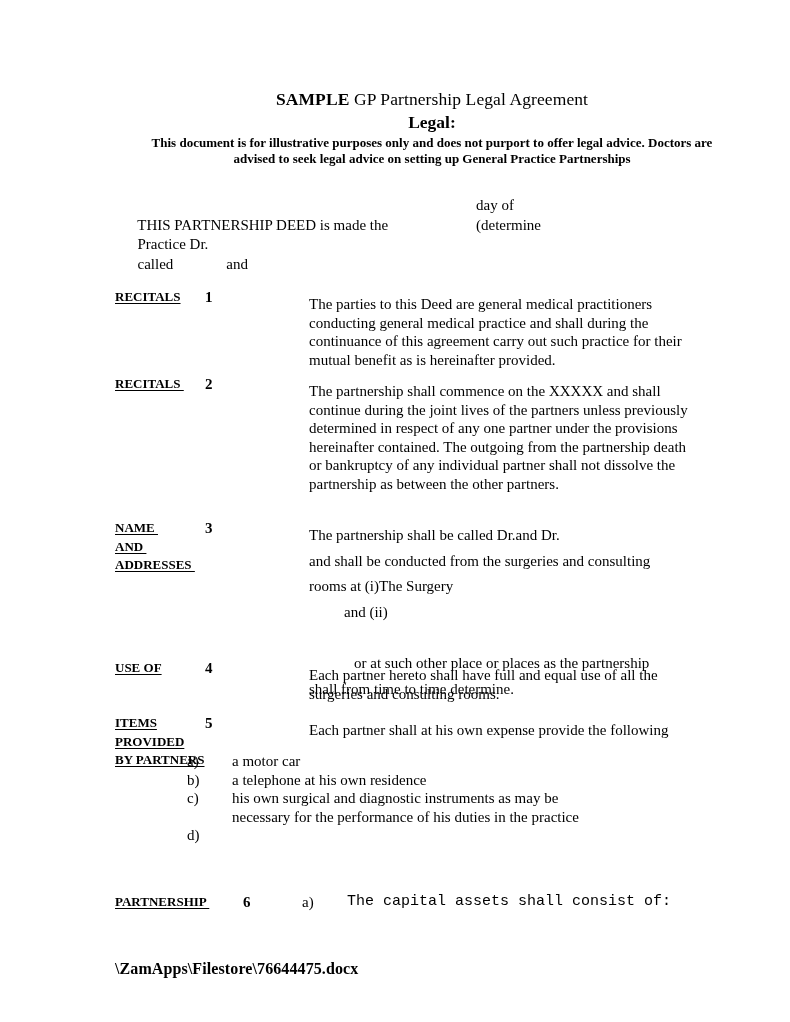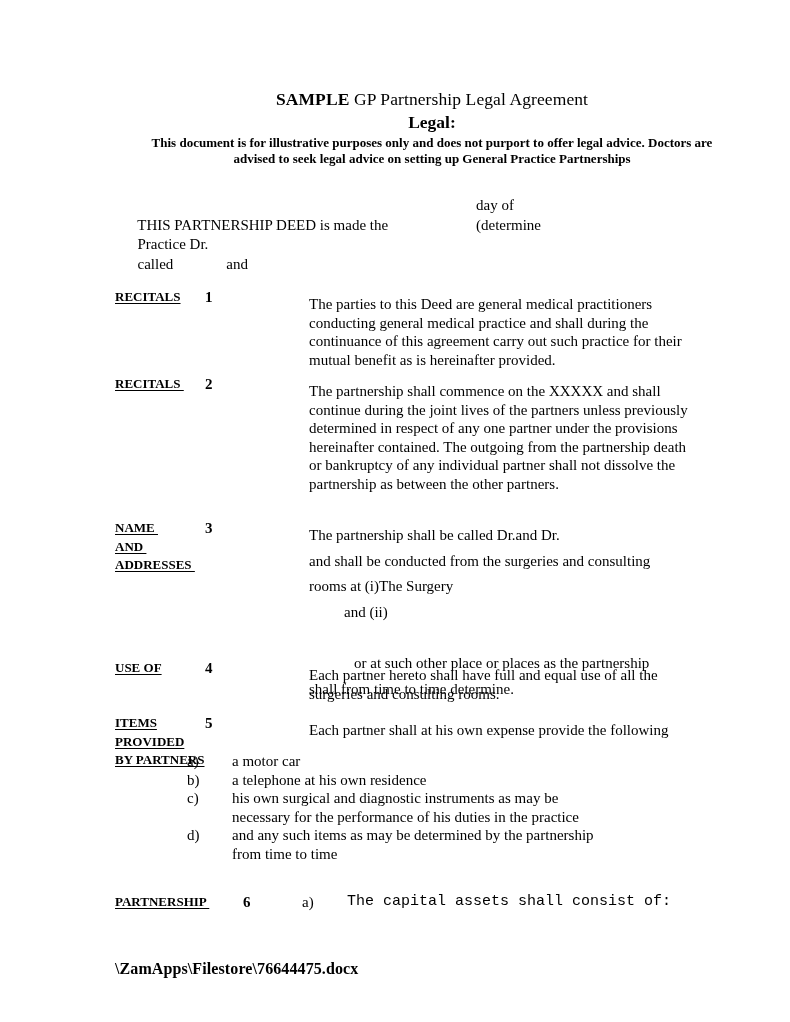--- a/index.html
+++ b/index.html
@@ -247,21 +247,20 @@
     <div class="letter-row">
       <span class="letter-mark">b)</span>
       <span class="letter-text">a telephone at his own residence</span>
     </div>
     <div class="letter-row">
       <span class="letter-mark">c)</span>
       <span class="letter-text">his own surgical and diagnostic instruments as may be necessary for the performance of his duties in the practice</span>
     </div>
     <div class="letter-row">
       <span class="letter-mark">d)</span>
-      <span class="letter-text">and any such items as may be determined by the partnership from time to time</span>
     </div>
   </div>
 
   <div class="clause" style="top:893px;">
     <div class="clause-label">
       <span class="lbl-line"><span class="u">PARTNERSHIP </span></span>
     </div>
     <div class="clause-num" style="left:128px;">6</div>
     <div class="inline-letter">
       <span class="mark">a)</span>

